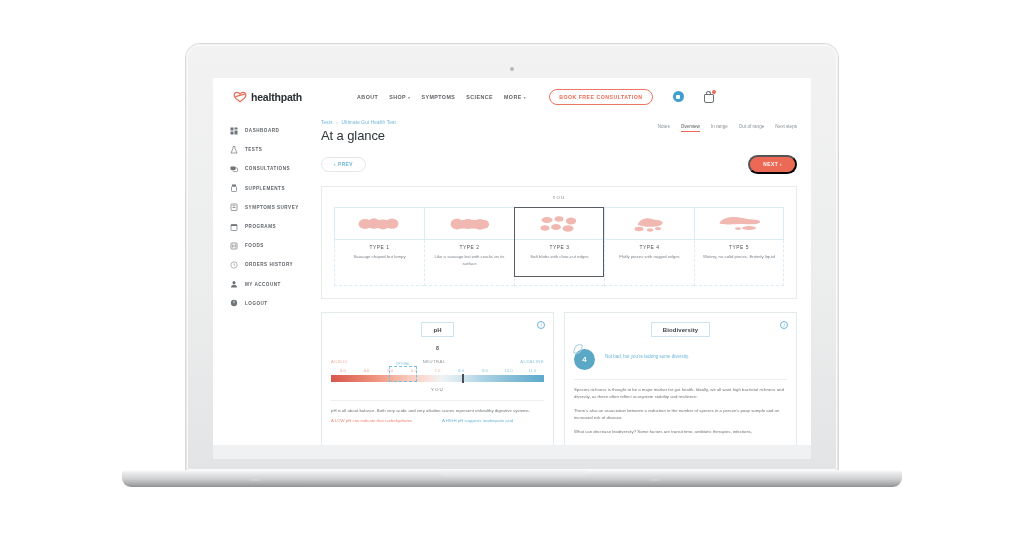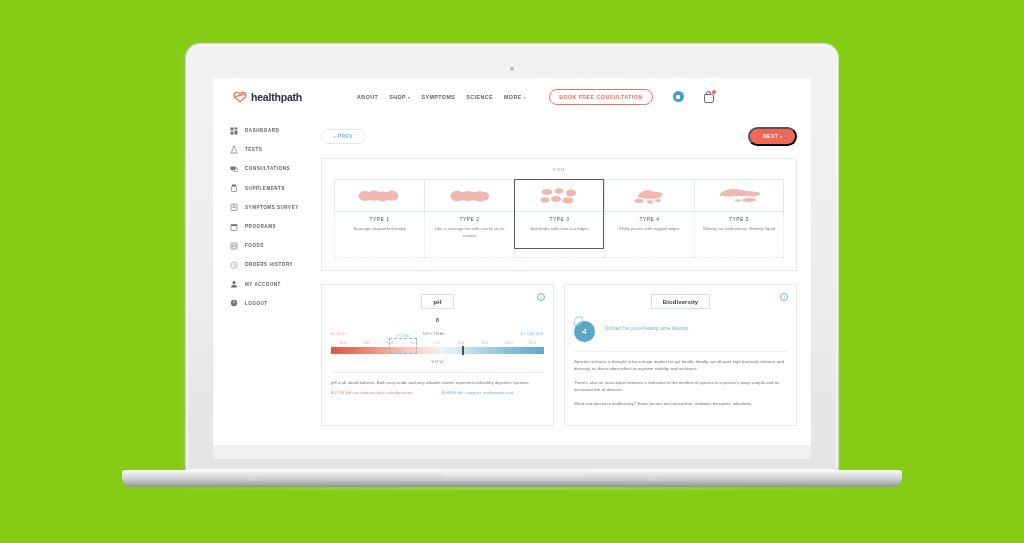--- a/index.html
+++ b/index.html
@@ -2,21 +2,21 @@
 <html><head>
 <meta charset="utf-8">
 <style>
   * { box-sizing: border-box; margin: 0; padding: 0; }
   html, body {
     width: 1024px; height: 543px;
     background: #000;
     font-family: "Liberation Sans", sans-serif;
     overflow: hidden;
   }
-  #stage { position: relative; width: 1024px; height: 543px; background: #84cc16; }
+  #stage { position: relative; width: 1024px; height: 543px; background: #ffffff; }
 
   
   .laptop-lid {
     position: absolute; left: 186px; top: 44px;
     width: 652px; height: 427px;
     background: linear-gradient(180deg,#f2f2f3 0%,#eceded 55%,#e3e4e5 100%);
     border-radius: 14px 14px 2px 2px;
     box-shadow: 0 0 0 1px #d8d9da, -3px 0 6px rgba(255,255,255,.10);
   }
   .lid-inner-edge{
@@ -328,20 +328,38 @@
           <svg class="side-icon" viewBox="0 0 16 16">
               <circle cx="8" cy="8" r="6.3" fill="#6f7479"></circle>
               <path d="M8 3.5v5" stroke="#fff" stroke-width="1.5"></path>
             </svg>
           <span class="side-label">LOGOUT</span>
         </div>
       </aside>
 
       <main class="content">
 
+        <div class="content-top">
+          <div>
+            <div class="breadcrumb">
+              <span>Tests</span>
+              <span class="sep">›</span>
+              <span>Ultimate Gut Health Test</span>
+            </div>
+            <h1 class="page-title">At a glance</h1>
+          </div>
+
+          <div class="sub-tabs">
+            <span class="sub-tab">Notes</span>
+            <span class="sub-tab active">Overview</span>
+            <span class="sub-tab">In range</span>
+            <span class="sub-tab">Out of range</span>
+            <span class="sub-tab">Next steps</span>
+          </div>
+        </div>
 
         <div class="pager">
           <button class="btn-prev">‹ PREV</button>
           <button class="btn-next">NEXT ›</button>
         </div>
 
         <section class="panel">
           <div class="you-top">YOU</div>
           <div class="bristol">
 

